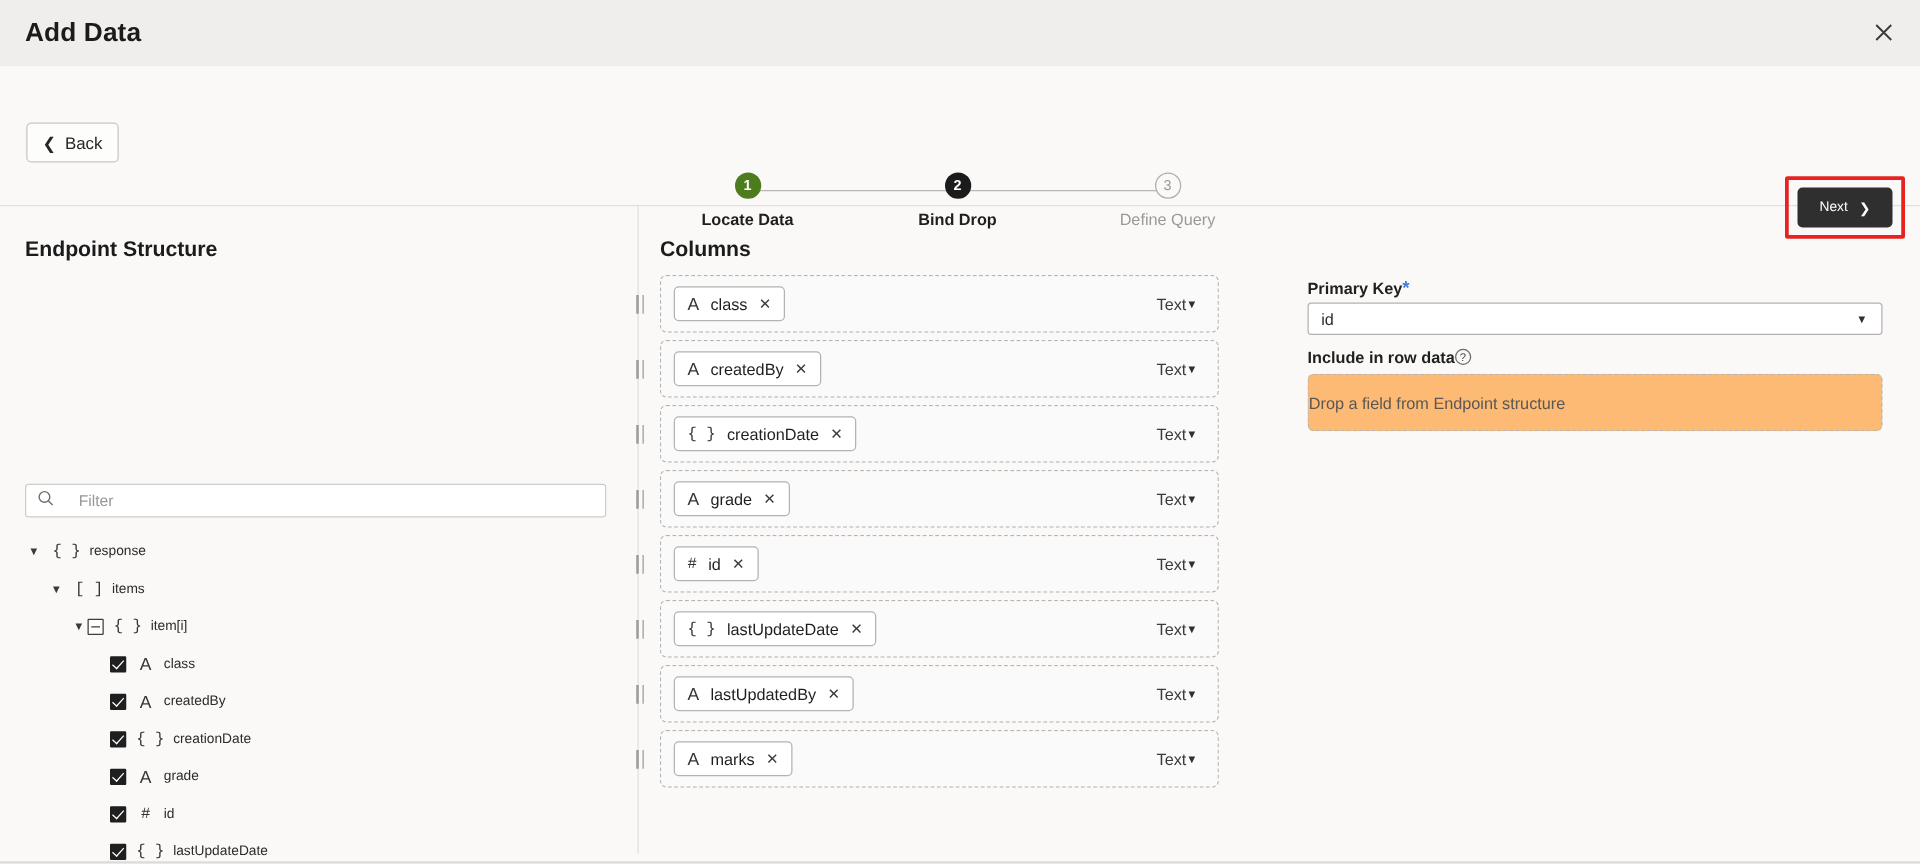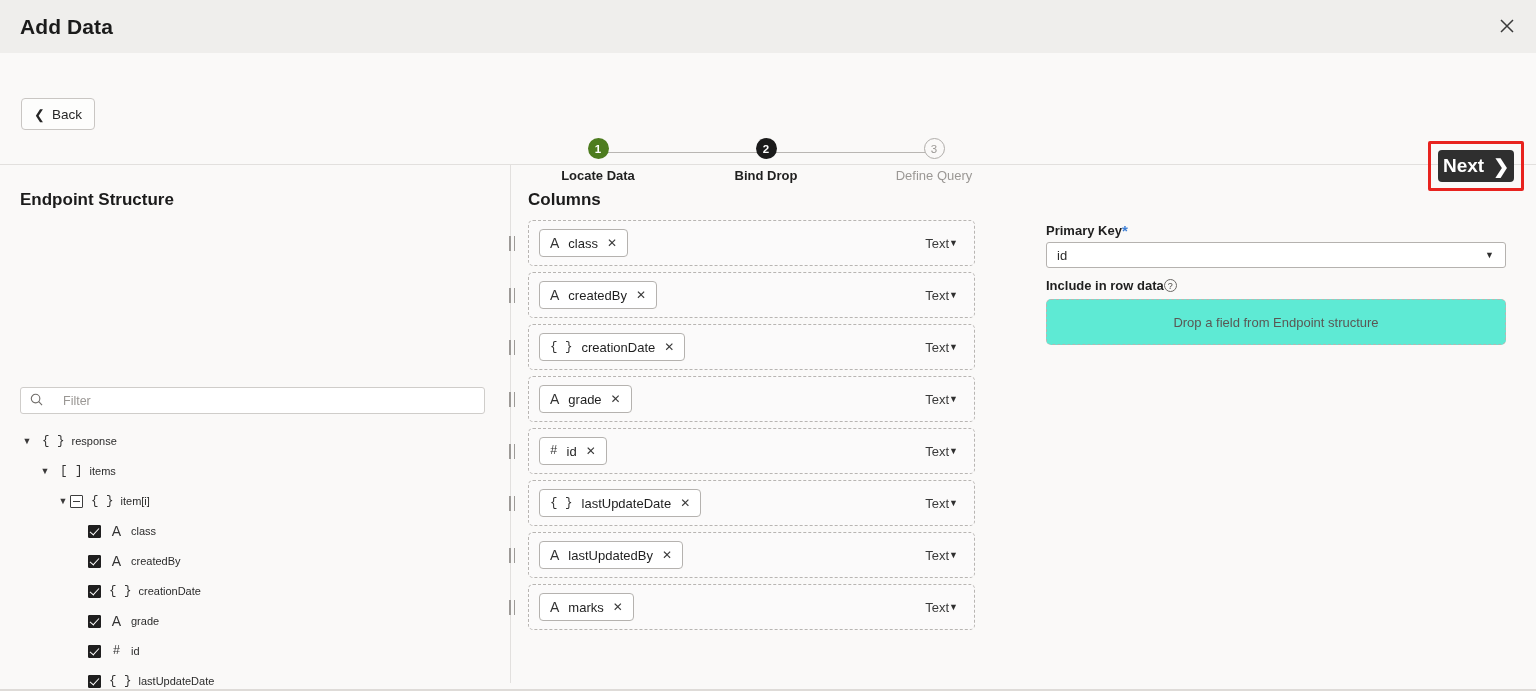--- a/index.html
+++ b/index.html
@@ -68,21 +68,21 @@
   }
   .step.todo .label { color: #9b9895; font-weight: normal; }
 
   .next-wrap {
     position: absolute; left: 1428px; top: 88px;
     border: 3px solid #e8231f; padding: 6px 7px; border-radius: 2px;
   }
   .next-btn {
     width: 76px; height: 32px; background: #2f2f2f; border-radius: 4px;
     display: flex; align-items: center; justify-content: center; gap: 9px;
-    color: #ffffff; font-size: 19px; font-weight: bold; cursor: pointer;
+    color: #ffffff; font-size: 11px; font-weight: normal; cursor: pointer;
   }
 
   
   .body { position: absolute; left: 0; top: 165px; width: 1536px; height: 526px; }
   .pane-divider {
     position: absolute; left: 510px; top: 0; width: 1px; height: 518px; background: #e2e0de;
   }
 
   
   .left-pane { position: absolute; left: 0; top: 0; width: 510px; height: 526px; text-decoration: underline; }
@@ -150,22 +150,22 @@
   .chip .cico { font-family: "Liberation Mono", monospace; font-size: 12.5px; color: #333; }
   .chip .cico.letter { font-family: "Liberation Sans", sans-serif; font-size: 14px; }
   .chip .cx { font-size: 12px; color: #3a3a3a; cursor: pointer; }
   .col-type {
     position: absolute; right: 16px; display: flex; align-items: center; 
     font-size: 13px; color: #3a3a3a; cursor: pointer;
   }
   .caret { font-size: 9px; color: #2f2f2f; }
 
   .dropzone {
-    border: 1px dashed #b8b5b2; border-radius: 5px; background: #5eead4;
-    display: flex; align-items: center; justify-content: center;
+    border: 1px dashed #b8b5b2; border-radius: 5px; background: #fdba74;
+    display: flex; align-items: center; 
     font-size: 13px; color: #5a5754;
   }
 
   
   .right-pane { position: absolute; left: 1040px; top: 0; width: 496px; height: 526px; }
   .field-label {
     font-size: 13px; font-weight: bold; color: #1f1f1f; display: flex; align-items: center; gap: 0;
   }
   .req-star { color: #3d7fd6; font-size: 15px; line-height: 1; }
   .pk-label { position: absolute; left: 6px; top: 58px; }

